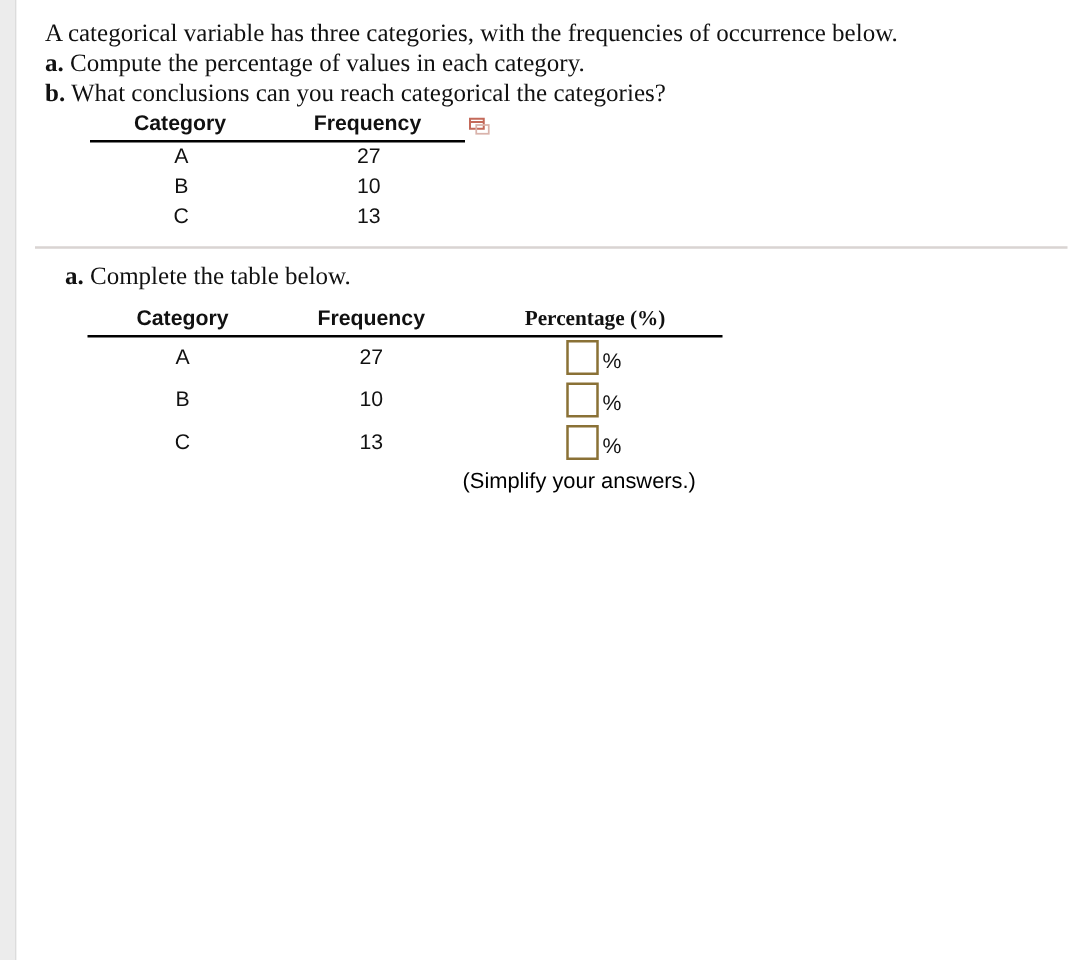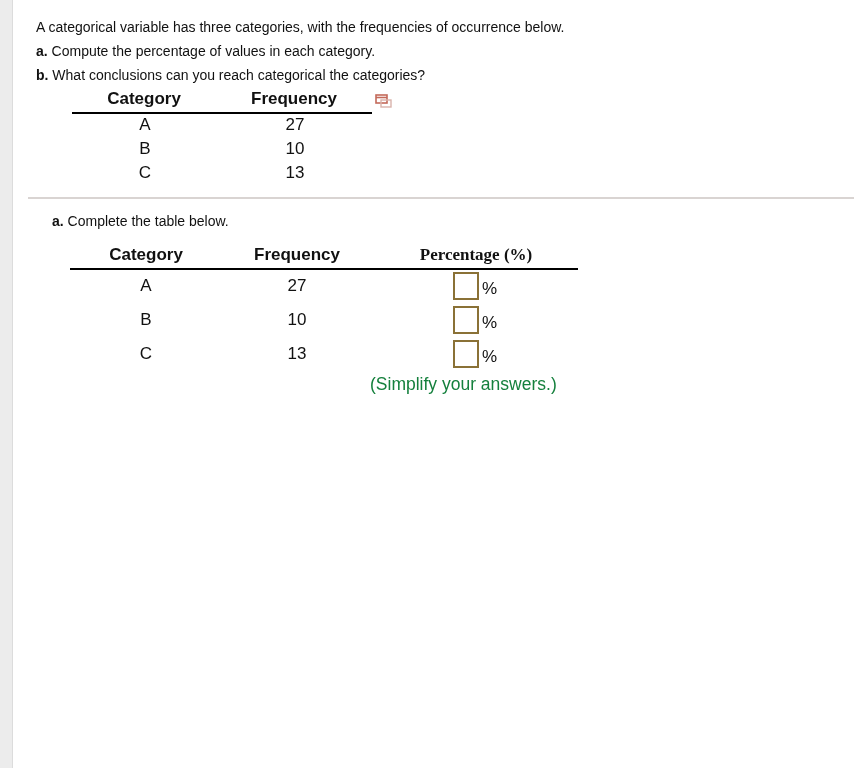--- a/index.html
+++ b/index.html
@@ -1,28 +1,28 @@
 <!DOCTYPE html>
 <html><head>
 <meta charset="utf-8">
 <style>
   html, body { margin:0; padding:0; }
   body { width:854px; height:768px; background:#ffffff; position:relative; overflow:hidden;
          font-family:"Liberation Sans", sans-serif; color:#111; }
   .left-strip { position:absolute; left:0; top:0; width:12px; height:768px; background:#ececec; border-right:1px solid #dcdcdc; }
-  .txt { position:absolute; font-size:14px; white-space:nowrap; line-height:22px; }
+  .txt { position:absolute; font-size:20px; white-space:nowrap; line-height:22px;font-family:Liberation Serif, serif; }
   .b { font-weight:bold; }
   .hdr { position:absolute; font-size:17px; font-weight:bold; line-height:22px; text-align:center; }
   .cell { position:absolute; font-size:17px; line-height:22px; text-align:center; }
   .rule { position:absolute; height:2px; background:#000; }
   .sep { position:absolute; left:28px; right:0; top:197px; height:2px; background:#d9d4d2; }
   .popout { position:absolute; left:374px; top:93px; width:20px; height:16px; }
   .inbox { position:absolute; width:22px; height:24px; border:2px solid #8a7136; background:#fff; box-sizing:content-box; }
   .pct { position:absolute; font-size:17px; line-height:22px; }
-  .hint { position:absolute; font-size:17.5px; color:#15803d; white-space:nowrap; line-height:22px; }
+  .hint { position:absolute; font-size:17.5px; color:#000000; white-space:nowrap; line-height:22px; }
 </style>
 </head>
 <body>
 
 <div class="left-strip"></div>
 
 <div class="txt" style="left:36px; top:16px;">A categorical variable has three categories, with the frequencies of occurrence below.</div>
 <div class="txt" style="left:36px; top:40px;">
   <span class="b">a.</span><span> Compute the percentage of values in each category.</span>
 </div>

